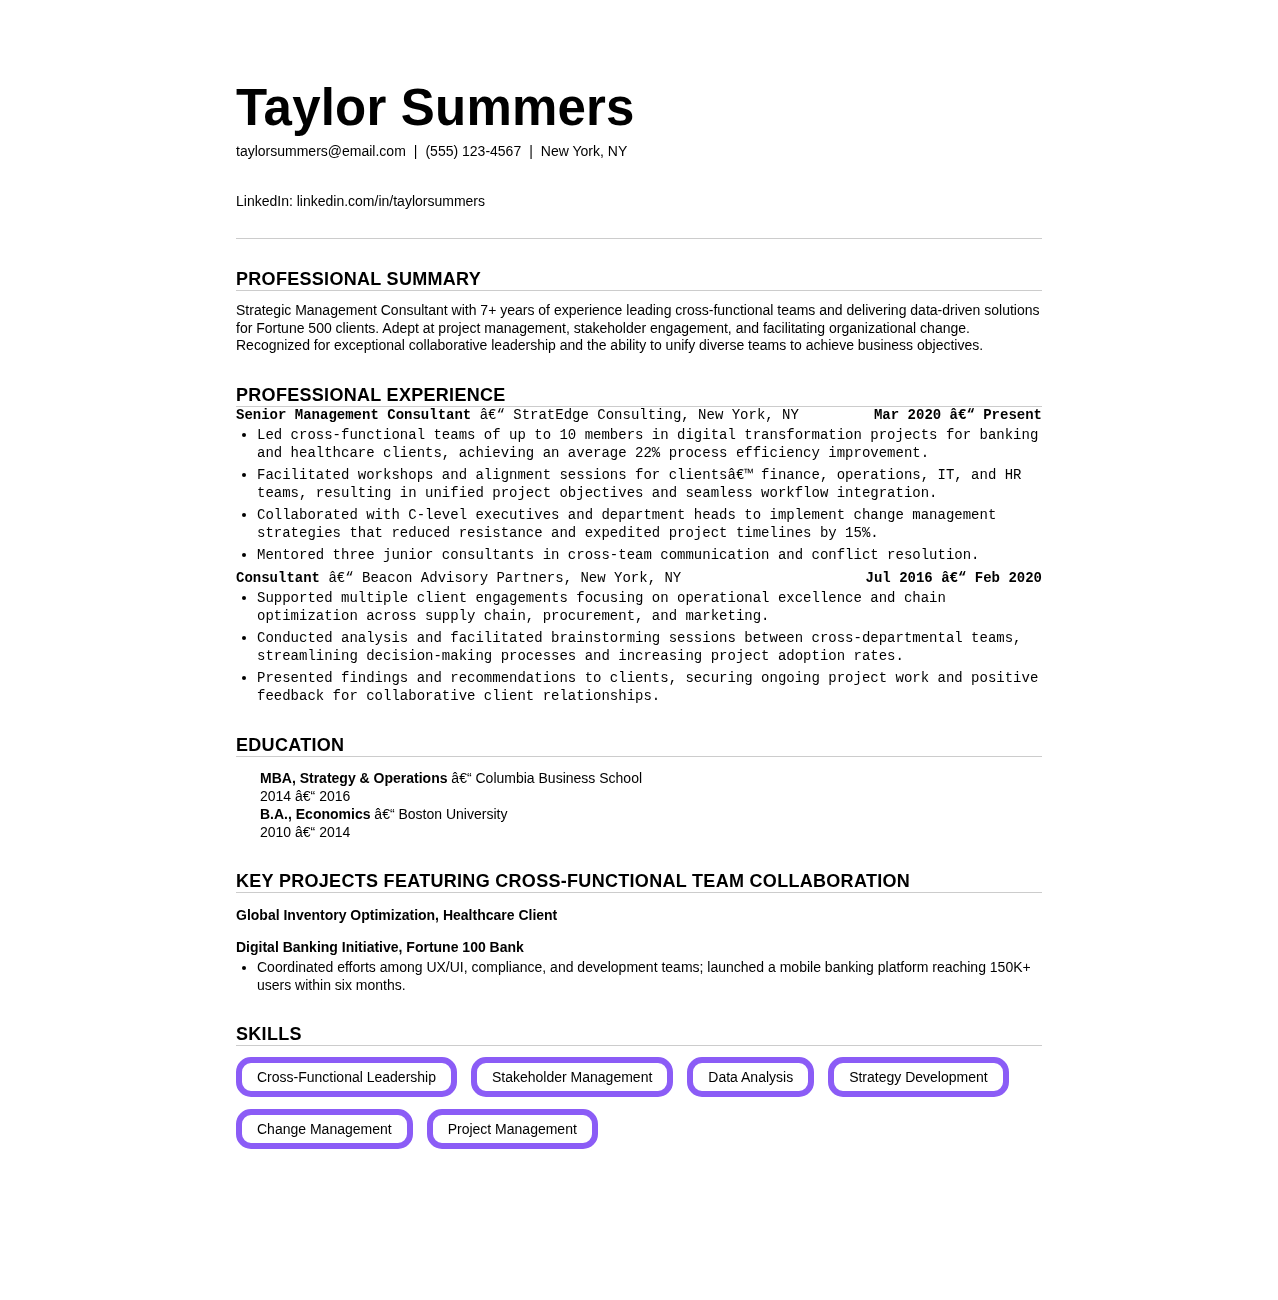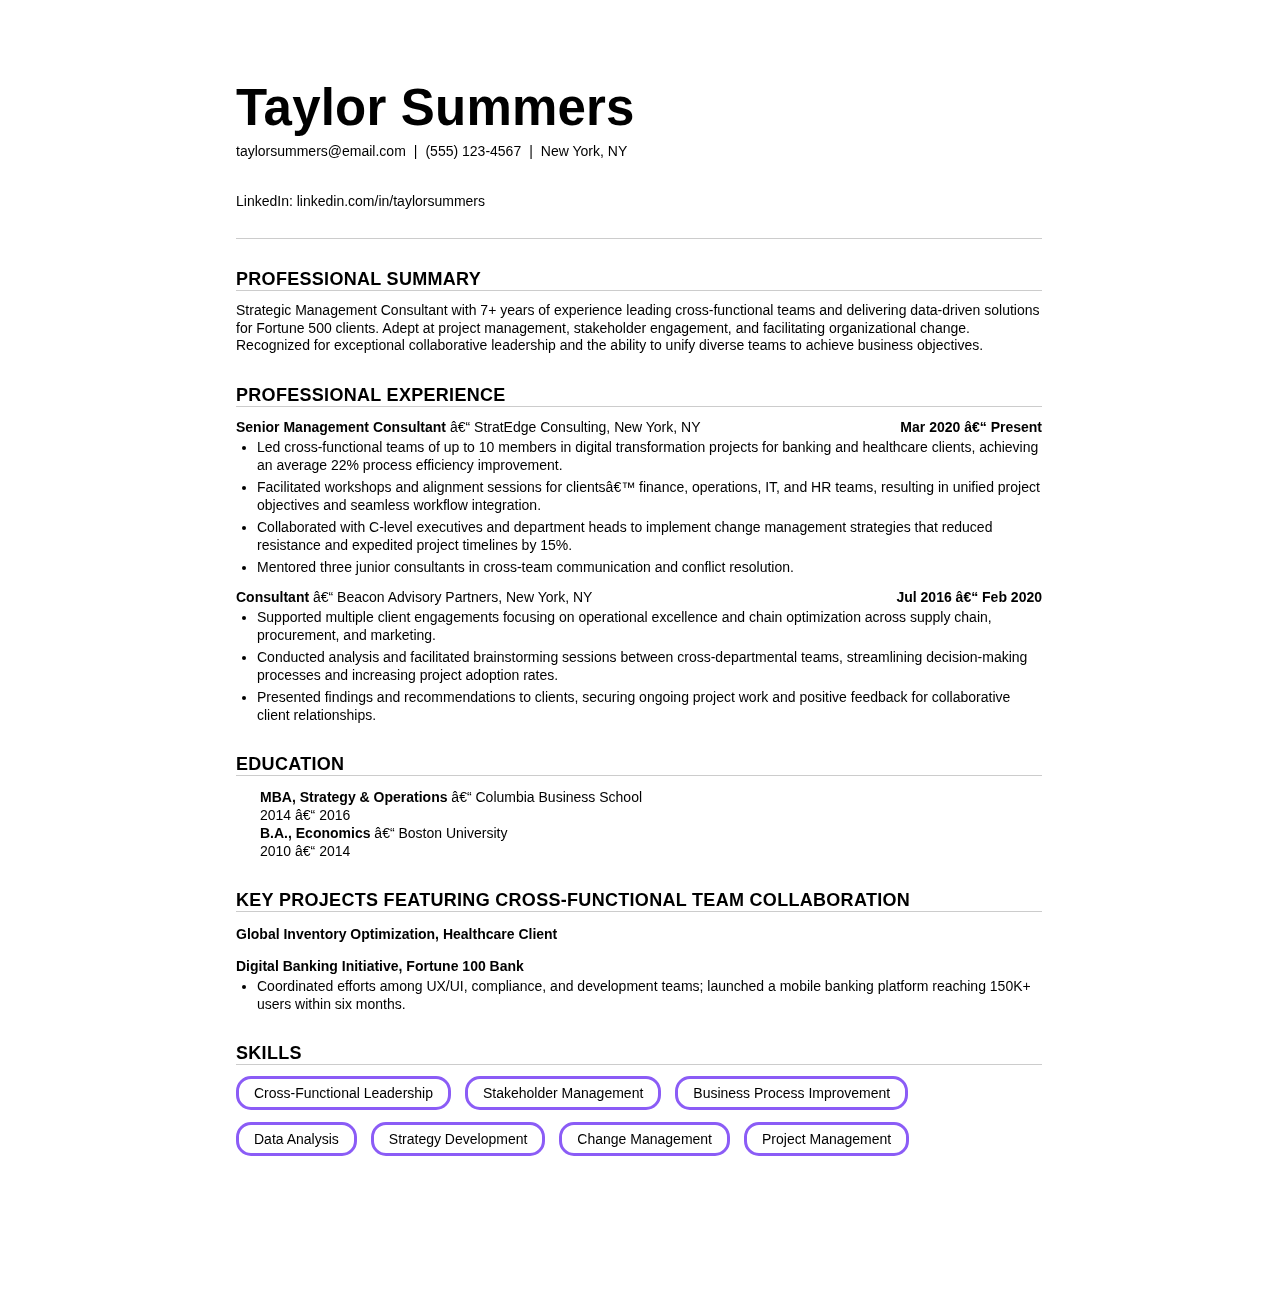--- a/index.html
+++ b/index.html
@@ -48,21 +48,22 @@
     font-weight: bold;
     margin: 0;
     border-bottom: 1px solid #cccccc;
     letter-spacing: 0.3px;
   }
   .summary-text {
     margin: 11px 0 0 0;
     line-height: 17.5px;
   }
   .job {
-    margin-top: 12px;
+    margin-top: 0;
+    font-family: Liberation Mono, monospace;
   }
   .job-header {
     display: flex;
     justify-content: space-between;
     align-items: baseline;
     line-height: 17.5px;
   }
   .bold { font-weight: bold; }
   .job-dates {
     font-weight: bold;
@@ -96,21 +97,21 @@
     line-height: 17.5px;
   }
   .tags {
     display: flex;
     flex-wrap: wrap;
     gap: 12px 14px;
     margin-top: 11px;
   }
   .tag {
     display: inline-block;
-    border: 3px solid #8b5cf6;
+    border: 6px solid #8b5cf6;
     border-radius: 15px;
     padding: 5px 15px;
     line-height: 18px;
     background: #ffffff;
     white-space: nowrap;
   }
 </style>
 </head>
 <body>
 
@@ -186,21 +187,20 @@
         <li>Coordinated efforts among UX/UI, compliance, and development teams; launched a mobile banking platform reaching 150K+ users within six months.</li>
       </ul>
     </div>
   </div>
 
   <div class="section">
     <h2 class="section-heading">SKILLS</h2>
     <div class="tags">
       <span class="tag">Cross-Functional Leadership</span>
       <span class="tag">Stakeholder Management</span>
-      <span class="tag">Business Process Improvement</span>
       <span class="tag">Data Analysis</span>
       <span class="tag">Strategy Development</span>
       <span class="tag">Change Management</span>
       <span class="tag">Project Management</span>
     </div>
   </div>
 
 </div>
 
 </body></html>

